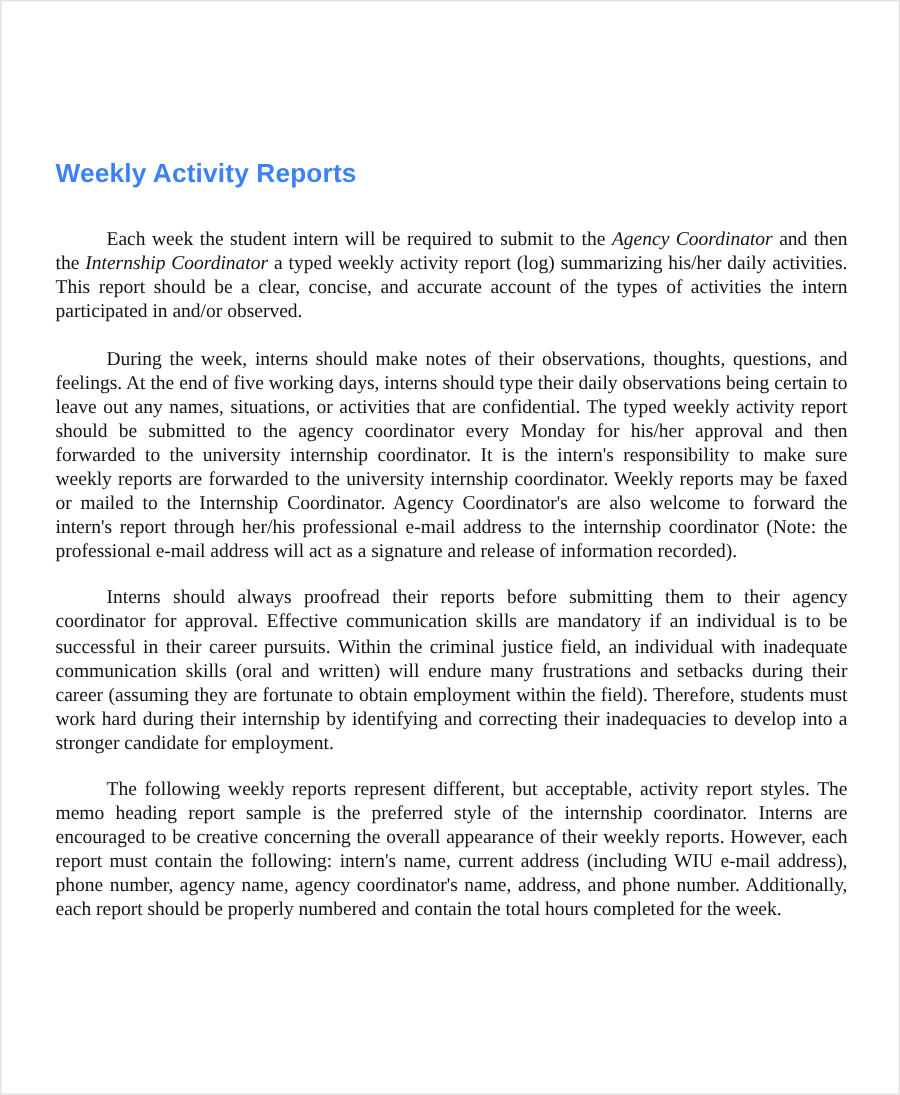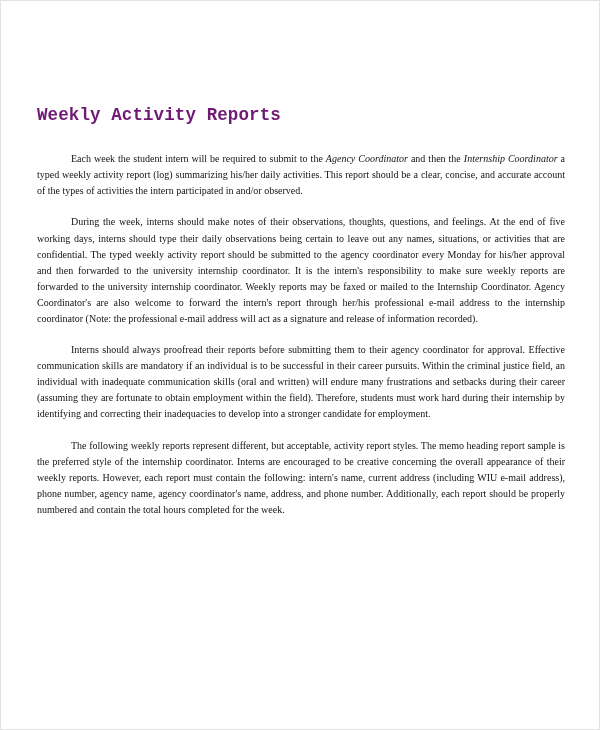--- a/index.html
+++ b/index.html
@@ -21,32 +21,32 @@
   }
 
   .content {
     position: absolute;
     left: 36px;
     top: 104px;
     width: 528px;
   }
 
   .doc-title {
-    font-family: Liberation Mono, monospace;
+    font-family: Liberation Sans, sans-serif;
     font-size: 17.5px;
     font-weight: bold;
-    color: #701a75;
+    color: #3b82f6;
     margin: 0 0 26px 0;
     letter-spacing: 0.1px;
     line-height: 1.15;
   }
 
   .para {
     font-family: "Liberation Serif", "DejaVu Serif", serif;
-    font-size: 10px;
+    font-size: 13px;
     line-height: 16.1px;
     color: #131313;
     text-align: justify;
     text-justify: inter-word;
     margin: 0 0 15px 0;
     text-indent: 34px;
     -webkit-font-smoothing: antialiased;
   }
 
   .para:last-child {

